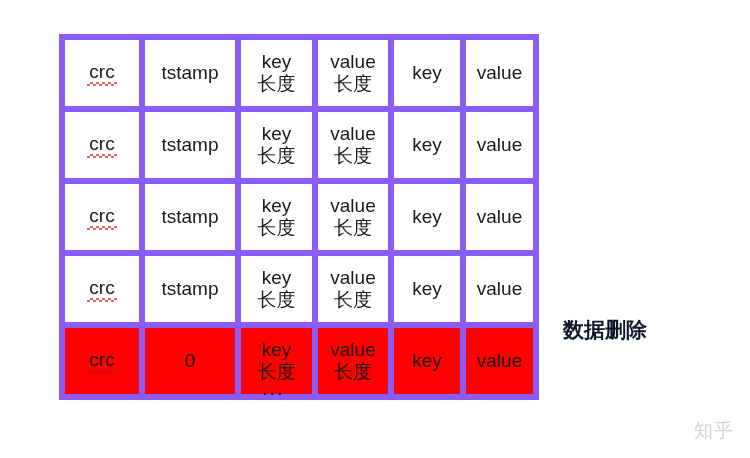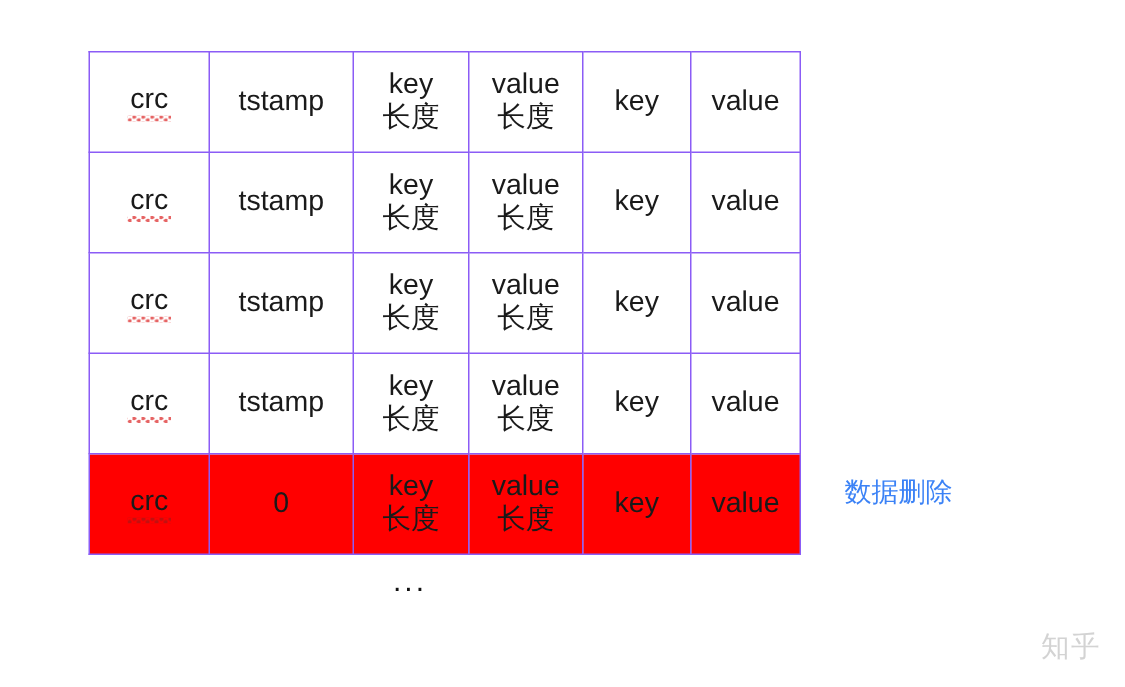--- a/index.html
+++ b/index.html
@@ -19,21 +19,21 @@
   
   #record-table {
     position: absolute;
     left: 59px;
     top: 34px;
     width: 474px;
     border-collapse: collapse;
     table-layout: fixed;
   }
   #record-table td {
-    border: 1px solid #8b5cf6;
+    border: 6px solid #8b5cf6;
     text-align: center;
     vertical-align: middle;
     height: 66px;
     padding: 0 2px;
     font-size: 19px;
     color: #1a1a1a;
     line-height: 1.18;
     white-space: nowrap;
   }
 
@@ -84,24 +84,25 @@
       radial-gradient(circle at 1.5px 3px, #c21010 1.3px, transparent 1.5px),
       radial-gradient(circle at 4.5px 1px, #c21010 1.3px, transparent 1.5px);
     opacity: 1;
   }
 
   
   #delete-annotation {
     position: absolute;
     left: 563px;
     top: 316px;
-    font-size: 18px;
-    color: #3b82f6;
+    font-size: 21px;
+    color: #0f172a;
     white-space: nowrap;
     font-family: "DejaVu Sans", "Liberation Sans", sans-serif;
+    font-weight: bold;
   }
 
   
   #continuation-ellipsis {
     position: absolute;
     left: 262px;
     top: 378px;
     font-size: 20px;
     color: #111111;
     letter-spacing: 2px;

